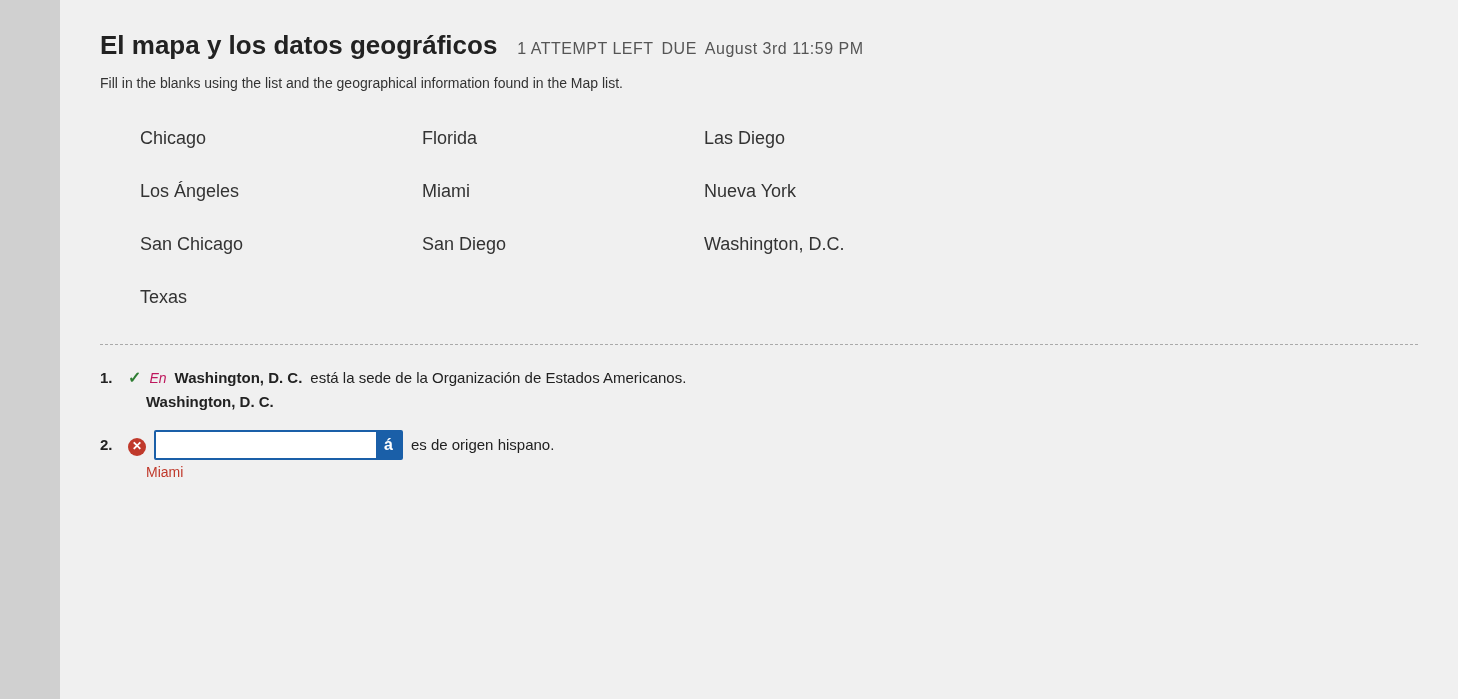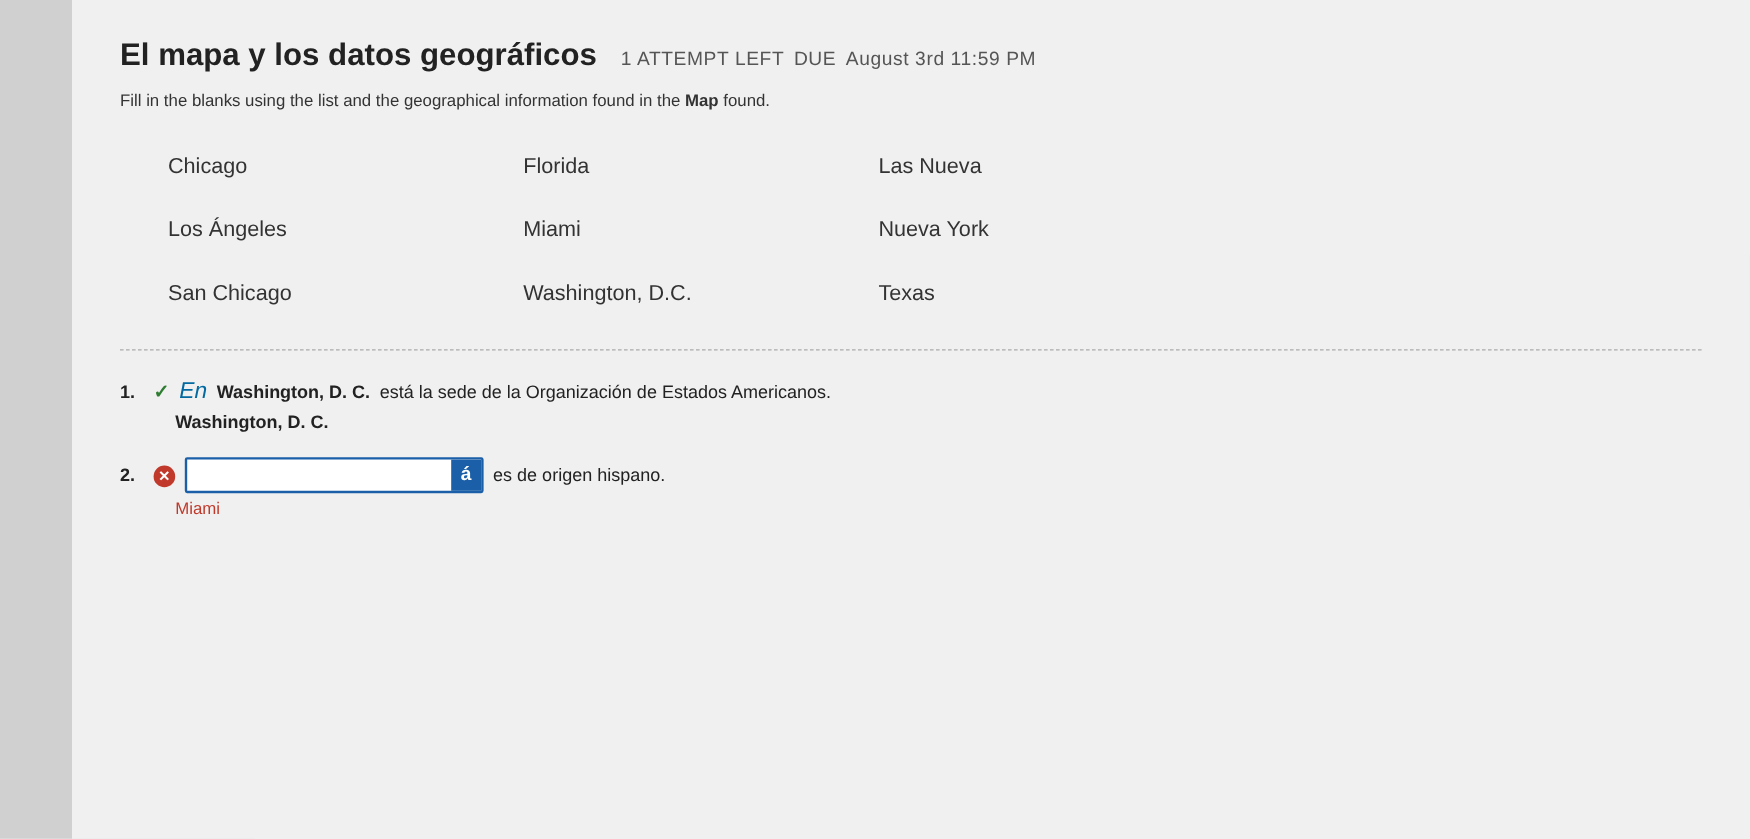--- a/index.html
+++ b/index.html
@@ -38,26 +38,26 @@
       display: flex;
       gap: 8px;
     }
     .instruction {
       font-size: 14px;
       color: #333;
       margin-bottom: 28px;
       line-height: 1.5;
     }
     .instruction strong {
-      font-weight: bold;
+      font-weight: normal;
     }
     .word-bank {
       display: grid;
       grid-template-columns: 280px 280px 280px;
-      gap: 20px 16px;
+      gap: 20px 2px;
       margin-bottom: 30px;
       padding-left: 40px;
     }
     .word-item {
       font-size: 18px;
       color: #333;
       padding: 6px 0;
     }
     .divider {
       border: none;
@@ -96,22 +96,22 @@
       color: white;
       border-radius: 50%;
       width: 18px;
       height: 18px;
       display: inline-flex;
       align-items: center;
       justify-content: center;
       font-size: 12px;
     }
     .prefix-label {
-      color: #0369a1;
-      font-size: 19px;
+      color: #be185d;
+      font-size: 14px;
       font-style: italic;
     }
     .answer-bold {
       font-weight: bold;
     }
     .correct-answer-line {
       padding-left: 46px;
       font-weight: bold;
       font-size: 15px;
       color: #222;
@@ -162,31 +162,32 @@
     <div class="attempt-info">
       <span>1 ATTEMPT LEFT</span>
       <span>DUE</span>
       <span>August 3rd 11:59 PM</span>
     </div>
   </div>
 
   <p class="instruction">
     <span>Fill in the blanks using the list and the geographical information found in the</span>
     <strong>Map</strong>
-    <span>found.</span>
+    <span>list.</span>
   </p>
 
   <div class="word-bank">
     <span class="word-item">Chicago</span>
     <span class="word-item">Florida</span>
-    <span class="word-item">Las Nueva</span>
+    <span class="word-item">Las Diego</span>
     <span class="word-item">Los Ángeles</span>
     <span class="word-item">Miami</span>
     <span class="word-item">Nueva York</span>
     <span class="word-item">San Chicago</span>
+    <span class="word-item">San Diego</span>
     <span class="word-item">Washington, D.C.</span>
     <span class="word-item">Texas</span>
   </div>
 
   <hr class="divider">
 
   <ol class="question-list">
 
     <li class="question-item">
       <div class="question-row">

